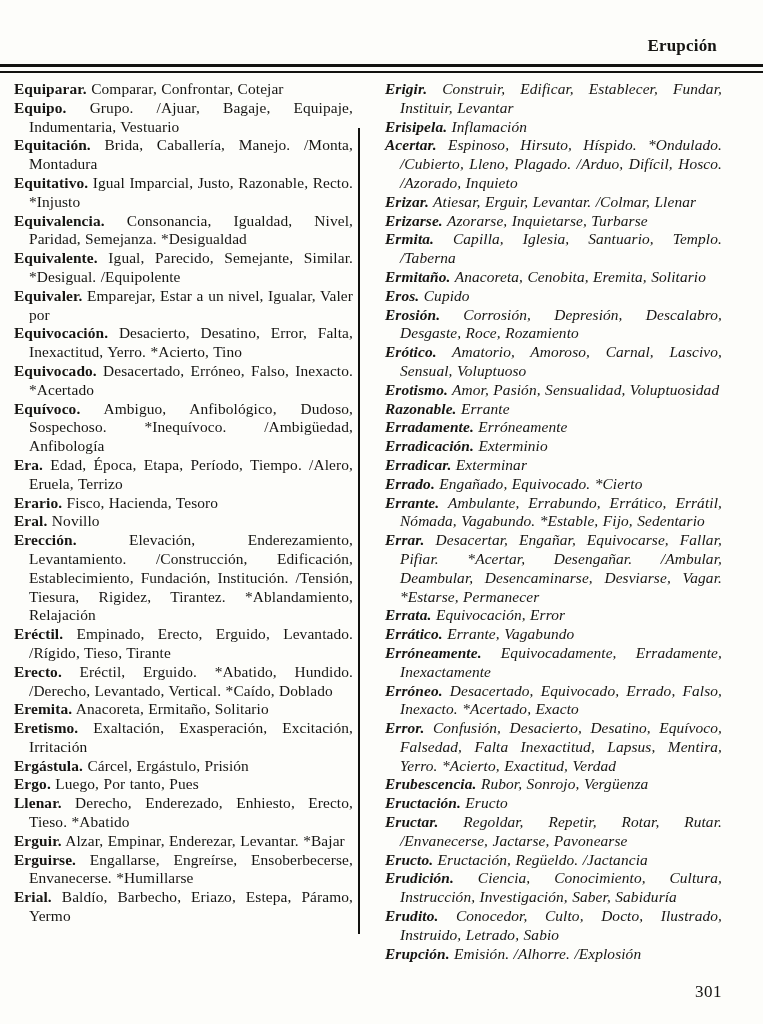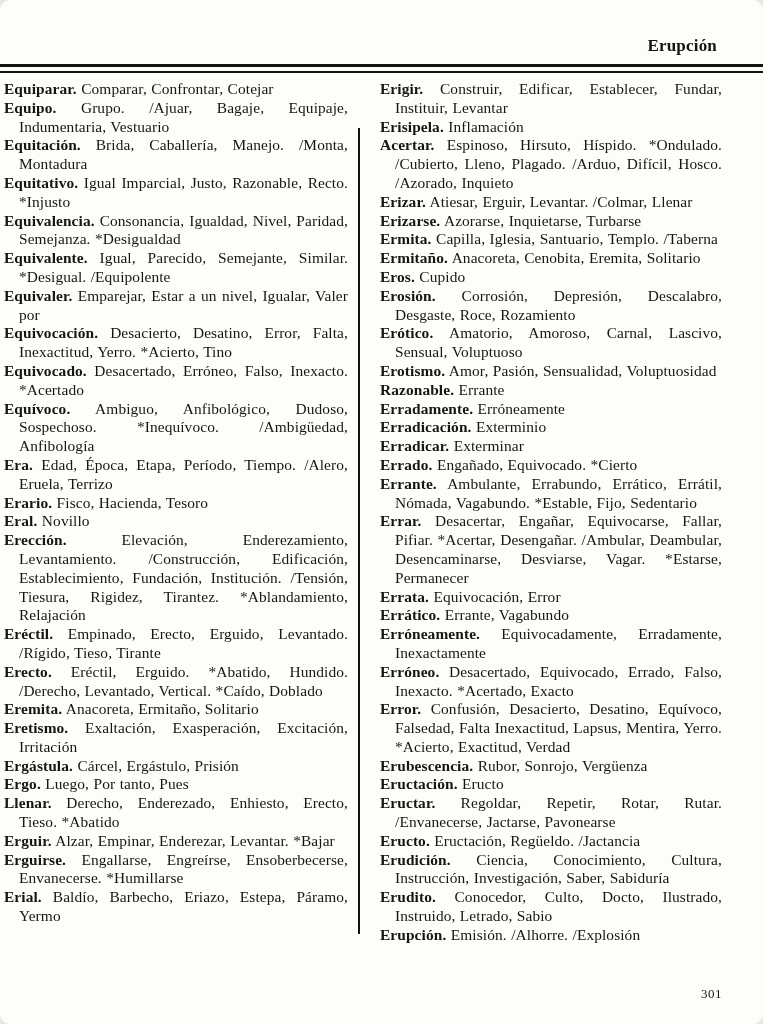--- a/index.html
+++ b/index.html
@@ -5,56 +5,55 @@
   html,body{margin:0;padding:0;background:#e8e8e6;}
   .page{
     position:relative;
     width:763px;height:1024px;
     margin:0 auto;
     background:#fdfdfa;
     color:#161513;
     font-family:"Liberation Serif","DejaVu Serif",serif;
     overflow:hidden;
     box-sizing:border-box;
-    border-radius:11px;
   }
   .running-head{
     position:absolute;top:36px;right:46px;
     font-weight:bold;font-size:17px;letter-spacing:.2px;
   }
   .header-rule{
     position:absolute;top:64px;left:0;width:763px;height:4px;
     border-top:3.5px solid #121210;
     border-bottom:2px solid #121210;
   }
   .content{
-    position:absolute;top:80px;left:4px;right:41px;
+    position:absolute;top:80px;left:14px;right:41px;
     display:flex;
   }
   .col{width:344px;}
-  .col.right{width:342px;margin-left:32px;}
+  .col.right{width:342px;margin-left:32px;font-style:italic;}
   .entry{
     margin:0;
     font-size:15.4px;
     line-height:18.8px;
     text-align:justify;
     padding-left:15px;
     text-indent:-15px;
     word-spacing:.5px;
     letter-spacing:.1px;
   }
   .entry .head{font-weight:bold;}
   .column-divider{
     position:absolute;left:358px;top:128px;
     width:2px;height:806px;
     background:#121210;
   }
   .page-number{
     position:absolute;bottom:22px;right:41px;
-    font-size:13px;letter-spacing:.5px;
+    font-size:17px;letter-spacing:.5px;
   }
 </style>
 </head>
 <body>
 
 <div class="page">
   <div class="running-head">Erupción</div>
   <div class="header-rule"></div>
   <div class="column-divider"></div>
   <div class="content">

